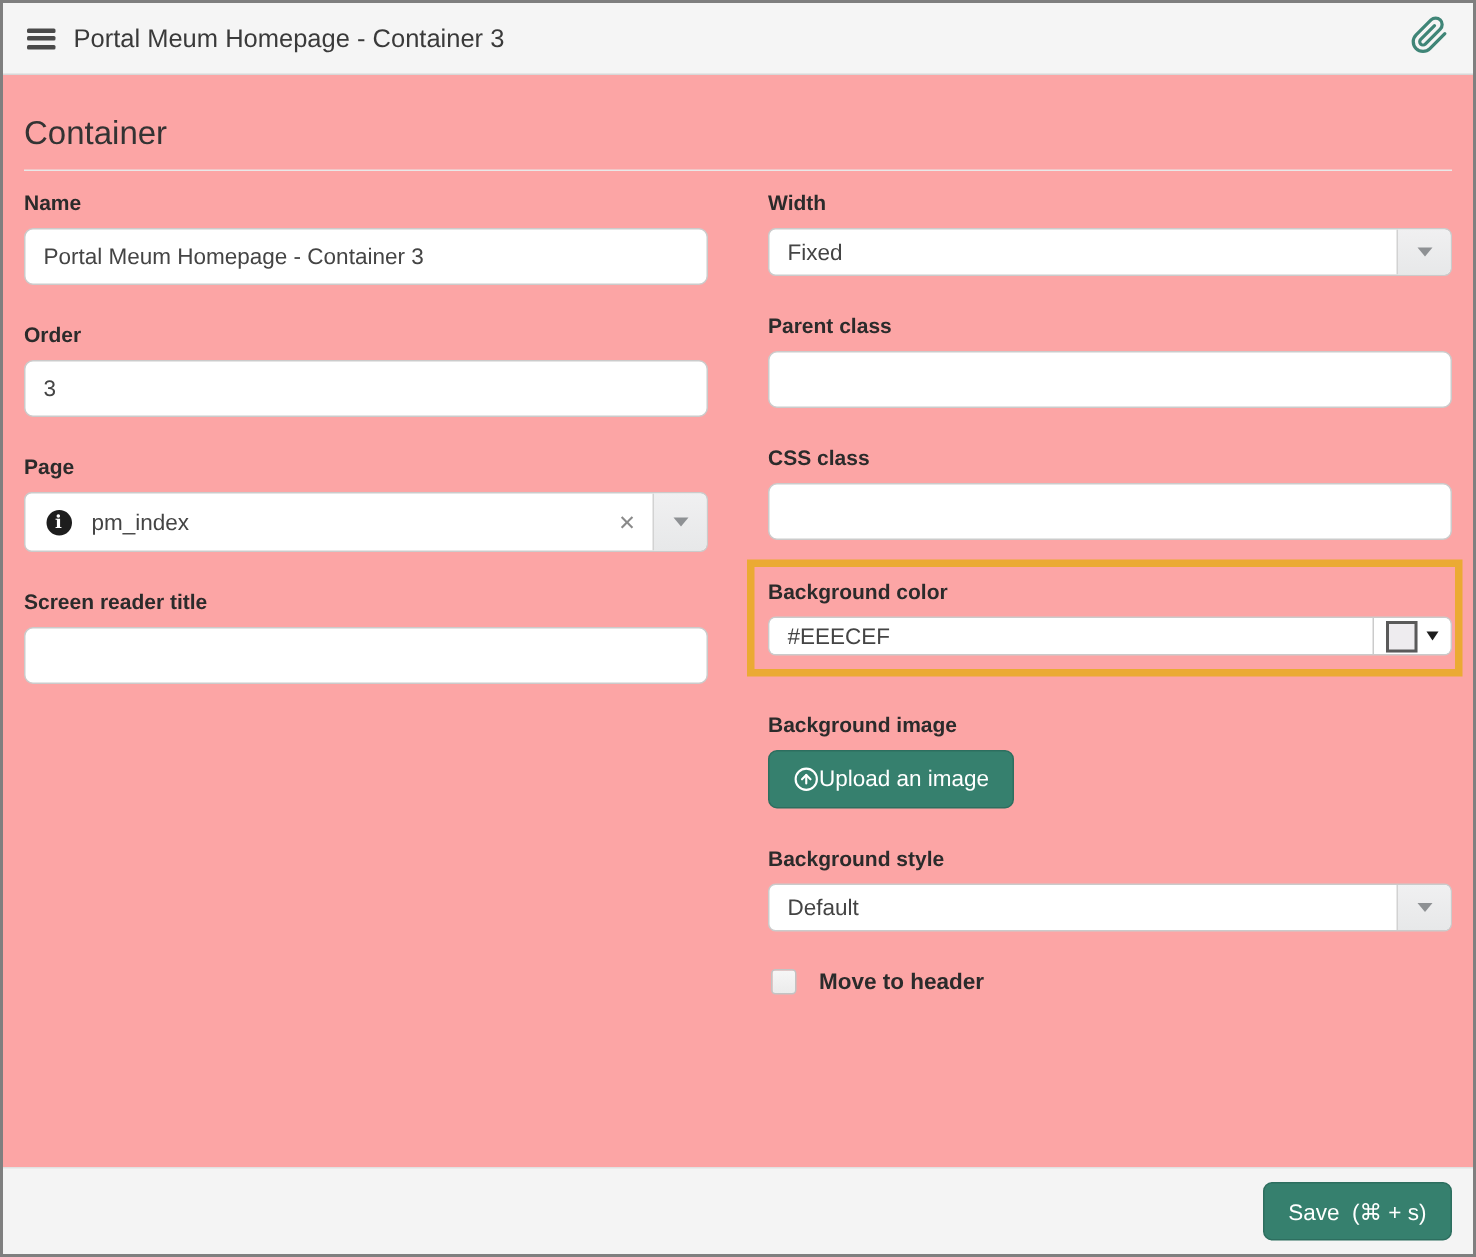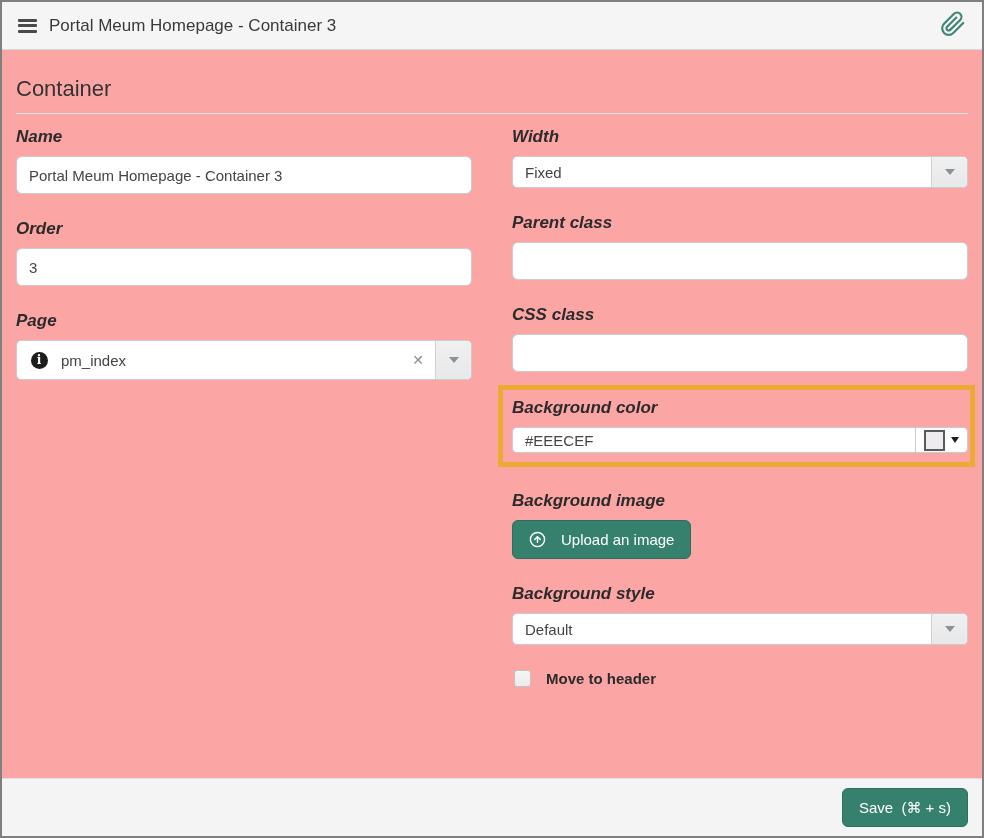--- a/index.html
+++ b/index.html
@@ -40,21 +40,21 @@
     border-bottom: 1px solid #e8e8e8;
   }
   .form-grid {
     display: grid;
     grid-template-columns: 1fr 1fr;
     column-gap: 40px;
     align-items: start;
     margin-top: 13px;
   }
   .field { margin-bottom: 25px; }
-  .field-label { display: block; font-size: 17px; font-weight: bold; color: #2b2b2b; margin-bottom: 9px; font-style: italic; }
+  .field-label { display: block; font-size: 14px; font-weight: bold; color: #2b2b2b; margin-bottom: 9px; }
 
   .text-input {
     width: 100%; height: 38px;
     border: 1px solid #cbcbcb; border-radius: 6px;
     padding: 0 12px;
     font-size: 15px; color: #444;
     font-family: inherit;
     background: #fff;
     outline: none;
   }
@@ -121,21 +121,21 @@
     flex: 0 0 52px;
     border-left: 1px solid #cbcbcb;
     display: flex; align-items: center; justify-content: center; gap: 6px;
     background: #fff; cursor: pointer;
   }
   .swatch { width: 21px; height: 21px; border: 2px solid #5a5a5a; background: #EEECEF; }
   .caret-down.dark { border-top-color: #1d1d1d; border-left-width: 4px; border-right-width: 4px; border-top-width: 6px; }
 
   
   .btn-teal {
-    display: inline-flex; align-items: center; gap: 15px;
+    display: inline-flex; align-items: center; gap: 0;
     background: #36806e; color: #fff;
     border: 1px solid #2d6e5f; border-radius: 6px;
     height: 39px; padding: 0 16px;
     font-size: 15px; font-family: inherit;
     cursor: pointer; white-space: pre;
   }
 
   
   .checkbox-row { display: flex; align-items: center; gap: 15px; margin: 0 0 29px 2px; }
   .checkbox-row:first-of-type { margin-top: 3px; }
@@ -199,20 +199,24 @@
                 <span class="info-icon">i</span>
               </span>
             <span class="page-value">pm_index</span>
             <span class="clear-x">✕</span>
             <span class="select-btn">
                 <span class="caret-down"></span>
               </span>
           </div>
         </div>
 
+        <div class="field">
+          <label class="field-label">Screen reader title</label>
+          <input class="text-input" type="text" value="" style="">
+        </div>
 
       </div>
 
       <div>
 
         <div class="field">
           <label class="field-label">Width</label>
           <div class="select-box">
             <span class="select-value">Fixed</span>
             <span class="select-btn">

